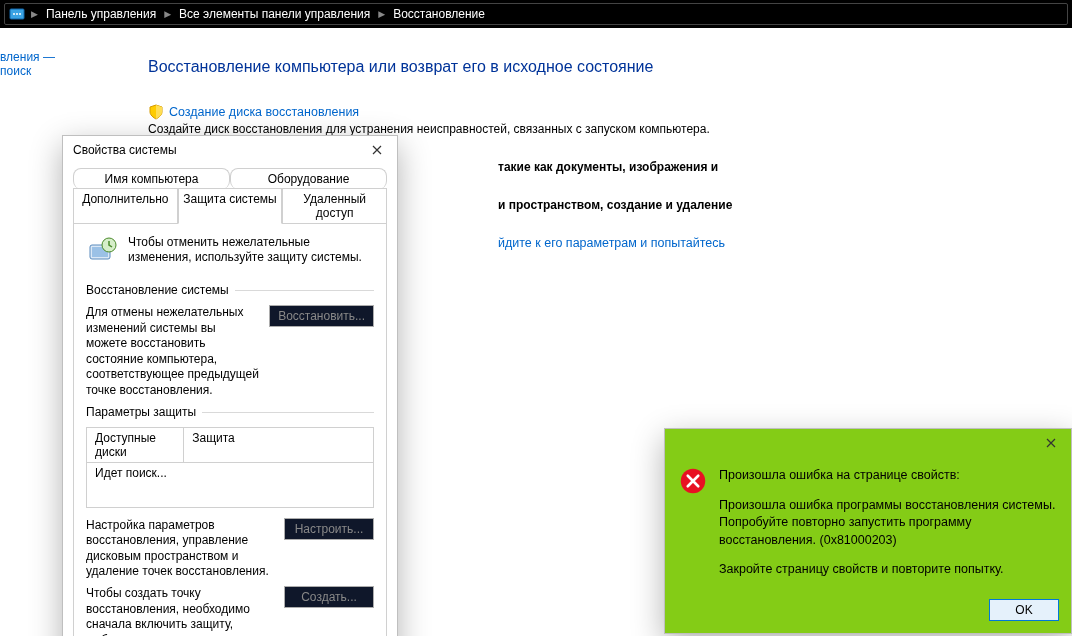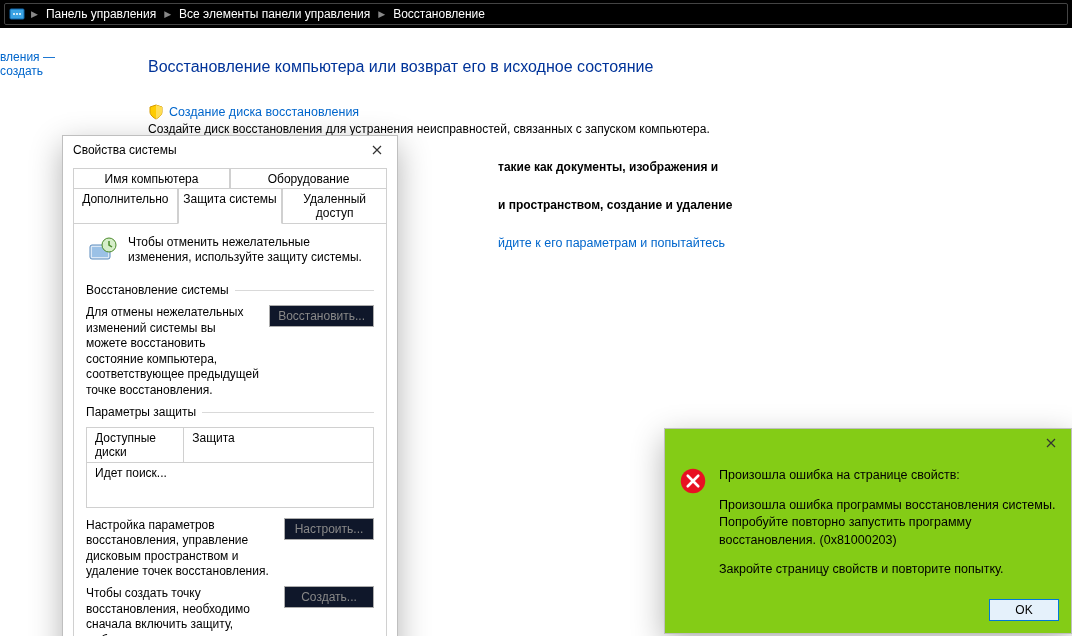--- a/index.html
+++ b/index.html
@@ -25,21 +25,21 @@
 
 
 .dlg-sys { position: absolute; left: 62px; top: 135px; width: 336px; background: #fff; border: 1px solid #bfbfbf; box-shadow: 0 10px 30px rgba(0,0,0,0.3); }
 .dlg-title { height: 28px; display: flex; align-items: center; justify-content: space-between; padding: 0 6px 0 10px; font-size: 12px; }
 .dlg-close { width: 28px; height: 20px; display:flex; align-items:center; justify-content:center; color:#333; font-size: 14px; }
 .dlg-body { padding: 4px 10px 8px 10px; }
 
 .tabstrip { position: relative; }
 .tabrow { display: flex; }
 .tab { border: 1px solid #d0d0d0; background: #fff; text-align: center; font-size: 12px; padding: 3px 0; flex: 1; position: relative; }
-.tabrow.top .tab { border-bottom: none; }
+.tabrow.top .tab { border-bottom: none; border-radius: 8px; }
 .tabrow.bottom { margin-top: -1px; }
 .tab.active { background: #fff; border-bottom: 1px solid #fff; z-index: 2; }
 .tabpane { border: 1px solid #d0d0d0; border-top: none; padding: 12px 12px 8px 12px; margin-top: -1px; position: relative; z-index: 1; }
 
 .info-row { display: flex; margin-bottom: 16px; }
 .info-icon { width: 32px; height: 32px; margin-right: 10px; flex: none; }
 .info-text { font-size: 12px; line-height: 1.25; }
 
 .group-label { font-size: 12px; position: relative; margin-bottom: 8px; }
 .group-label::after { content: ""; position: absolute; left: 0; right: 0; top: 50%; border-top: 1px solid #d9d9d9; z-index: 0; }
@@ -84,21 +84,21 @@
     <span class="crumb">Панель управления</span>
     <span class="chev">▶</span>
     <span class="crumb">Все элементы панели управления</span>
     <span class="chev">▶</span>
     <span class="crumb">Восстановление</span>
   </div>
 </div>
 
 <div class="left-links">
   <div>вления —</div>
-  <div>создать</div>
+  <div>поиск</div>
 </div>
 
 <div class="content">
   <div class="main-col">
     <h1 class="page-title">Восстановление компьютера или возврат его в исходное состояние</h1>
 
     <div class="shield-row">
       <svg class="shield-icon" viewBox="0 0 16 16">
           <path d="M8 1 L14 3 V8 C14 12 8 15 8 15 C8 15 2 12 2 8 V3 Z" fill="#ffcc00" stroke="#d49a00"></path>
           <path d="M8 1 L14 3 V8 C14 12 8 15 8 15 Z" fill="#ffde55"></path>

